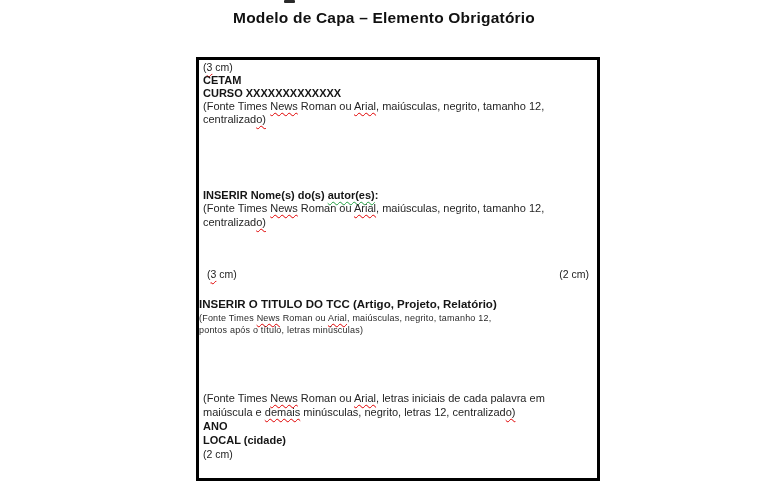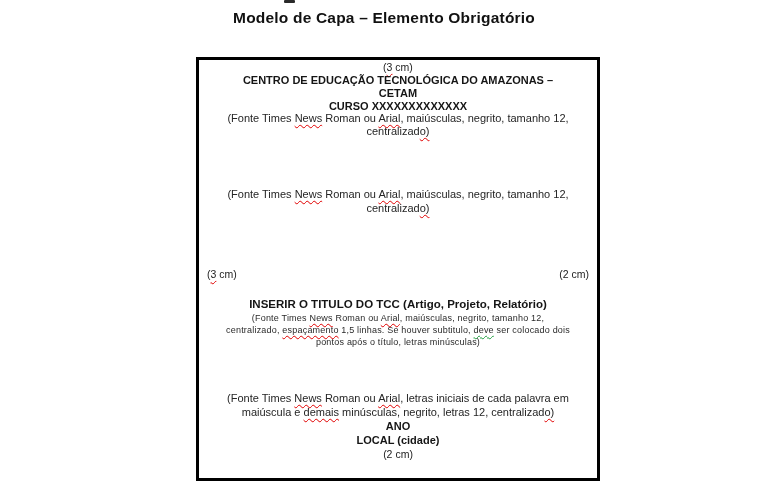--- a/index.html
+++ b/index.html
@@ -44,21 +44,20 @@
     width: 404px;
     height: 424px;
     border: 3px solid #000000;
     box-sizing: border-box;
     background: #ffffff;
   }
   .block {
     position: absolute;
     left: 4px;
     right: 4px;
-    text-align: center;
   }
   .top-block    { top: 1px; }
   .author-block { top: 128px; }
   .title-block  { top: 208px; left: 0; right: 0; }
   .bottom-block { bottom: 17px; }
 
   .cm-note {
     font-size: 10.5px;
     line-height: 13px;
     color: #222222;
@@ -125,40 +124,39 @@
 <div class="page">
 
   <div class="fragment"></div>
 
   <h1 class="page-title">Modelo de Capa – Elemento Obrigatório</h1>
 
   <div class="cover-box">
 
     <div class="block top-block">
       <div class="cm-note"><span>(</span><span class="sq-red">3</span><span> cm)</span></div>
-      <div class="heading">CENTRO DE EDUCAÇÃO TECNOLÓGICA DO AMAZONAS –</div>
       <div class="heading">CETAM</div>
       <div class="heading">CURSO XXXXXXXXXXXXX</div>
       <div class="font-note"><span>(Fonte Times </span><span class="sq-red">News</span><span> Roman ou </span><span class="sq-red">Arial</span><span>, maiúsculas, negrito, tamanho 12,</span></div>
       <div class="font-note"><span>centralizad</span><span class="sq-red">o)</span></div>
     </div>
 
     <div class="block author-block">
+      <div class="heading"><span>INSERIR Nome(s) do(s) </span><span class="sq-green">autor(es)</span><span>:</span></div>
       <div class="font-note"><span>(Fonte Times </span><span class="sq-red">News</span><span> Roman ou </span><span class="sq-red">Arial</span><span>, maiúsculas, negrito, tamanho 12,</span></div>
       <div class="font-note"><span>centralizad</span><span class="sq-red">o)</span></div>
     </div>
 
     <div class="block title-block">
       <div class="cm-row">
         <span class="cm-note"><span>(</span><span class="sq-red">3</span><span> cm)</span></span>
         <span class="cm-note">(2 cm)</span>
       </div>
       <div class="title-heading">INSERIR O TITULO DO TCC (Artigo, Projeto, Relatório)</div>
       <div class="small-note"><span>(Fonte Times </span><span class="sq-red">News</span><span> Roman ou </span><span class="sq-red">Arial</span><span>, maiúsculas, negrito, tamanho 12,</span></div>
-      <div class="small-note"><span>centralizado, </span><span class="sq-red">espaçamento</span><span> 1,5 linhas. Se houver subtitulo, </span><span class="sq-green">deve</span><span> ser colocado dois</span></div>
       <div class="small-note">pontos após o título, letras minúsculas)</div>
     </div>
 
     <div class="block bottom-block">
       <div class="font-note"><span>(Fonte Times </span><span class="sq-red">News</span><span> Roman ou </span><span class="sq-red">Arial</span><span>, letras iniciais de cada palavra em</span></div>
       <div class="font-note"><span>maiúscula e </span><span class="sq-red">demais</span><span> minúsculas, negrito, letras 12, centralizad</span><span class="sq-red">o)</span></div>
       <div class="heading">ANO</div>
       <div class="heading">LOCAL (cidade)</div>
       <div class="cm-note">(2 cm)</div>
     </div>

